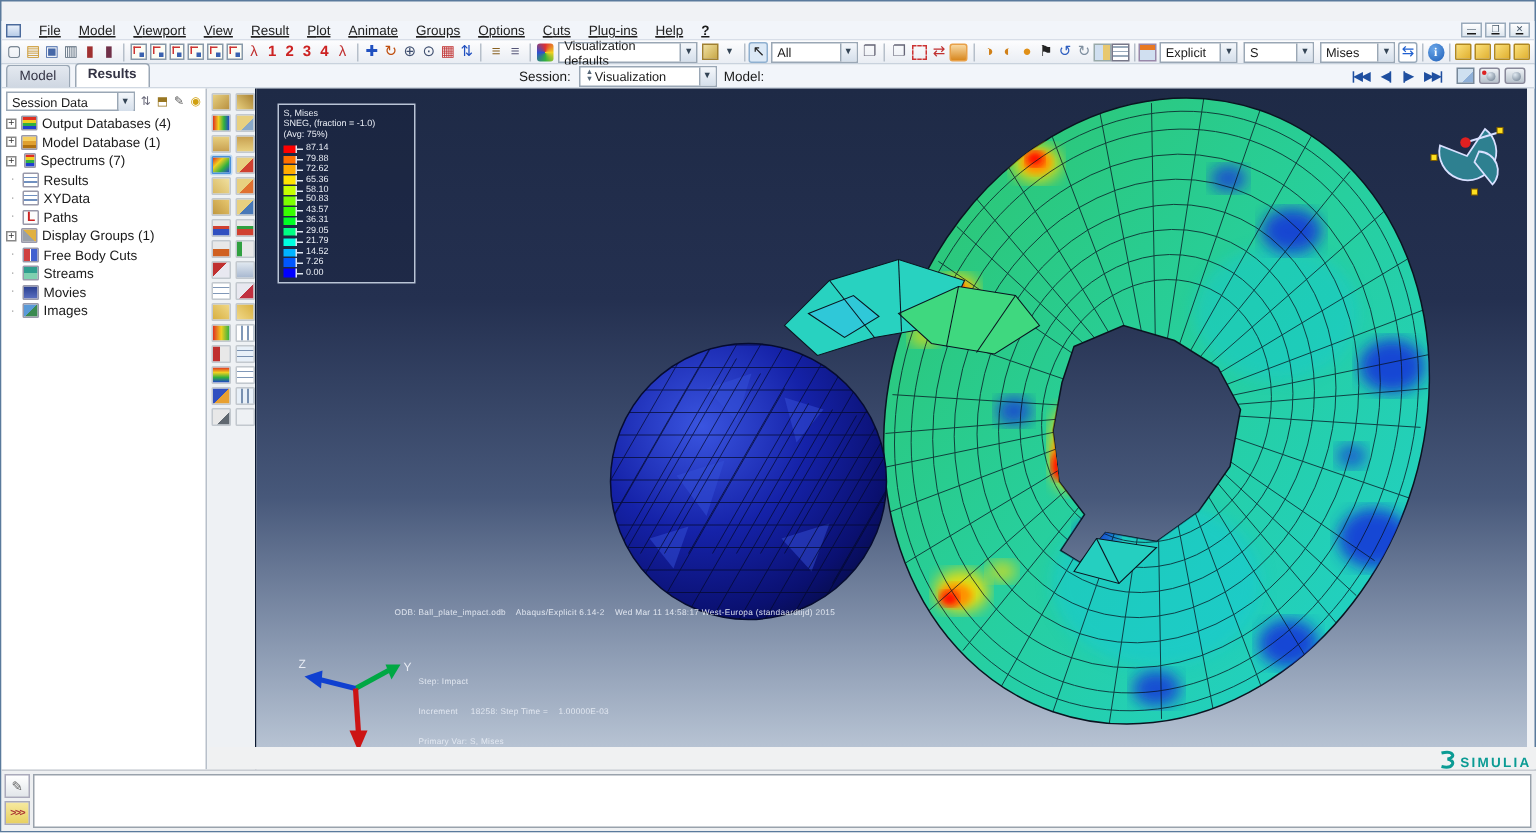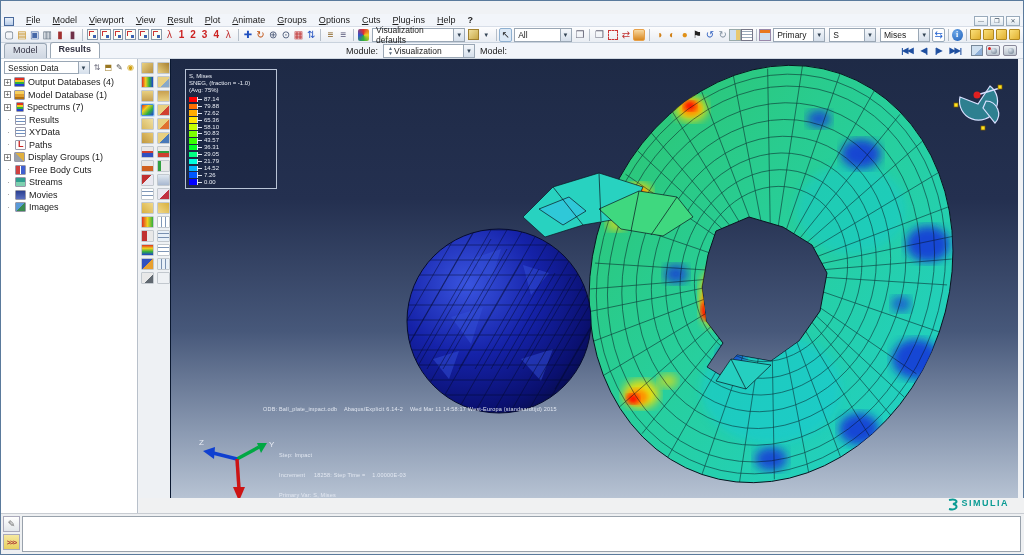--- a/index.html
+++ b/index.html
@@ -14,21 +14,21 @@
   #titlebar .appicon { width:9px; height:9px; border-radius:50%; margin:0 4px 0 3px;
     background:radial-gradient(circle at 30% 30%, #7fd8c8, #0d8a7a 70%, #066); }
   #titlebar .title { font-size:9px; color:#0f2035; }
   .winbtns { position:absolute; right:2px; top:0; display:flex; }
   .winbtn { width:17px; height:10px; margin-left:1px; border:1px solid #7a94ad; border-radius:0 0 3px 3px;
     background:linear-gradient(#fdfefe,#cfdceb); font-size:7px; line-height:8px; text-align:center; color:#345; }
   .winbtn.close { width:23px; background:linear-gradient(#f2a59b,#d9534f 60%,#b33630); color:#fff; }
 
   
   #menubar { position:absolute; left:0; top:13px; width:100%; height:13px; background:#f2f5fa;
-    display:flex; align-items:flex-end; border-bottom:1px solid #d8dee8; }
+    display:flex; align-items:center; border-bottom:1px solid #d8dee8;text-decoration:underline; }
   .vp-icon { width:10px; height:9px; margin:0 6px 0 3px; border:1px solid #4a6a9c;
     background:linear-gradient(#e8f0fa,#b8cce8); }
   .menu-item { display:inline-block; padding:1px 6px; font-size:9px; color:#222; }
   .menu-item::first-letter { text-decoration:underline; }
   .menu-help-cursor { padding:1px 6px; font-size:9px; font-weight:bold; }
   .childbtns { margin-left:auto; display:flex; margin-right:3px; }
   .childbtn { width:14px; height:10px; margin-left:2px; border:1px solid #9ab; background:linear-gradient(#fff,#dde6ef);
     font-size:6px; line-height:9px; text-align:center; color:#456; }
 
   
@@ -113,21 +113,21 @@
   
   .vp-text { position:absolute; color:#e6ebf4; font-size:5.5px; line-height:6.6px; white-space:pre; letter-spacing:.2px; opacity:.95; }
   #odb-line { left:92px; top:347px; }
   #state-block { left:108px; top:380px; }
 
   #compass { position:absolute; right:12px; top:18px; }
   #triad { position:absolute; left:28px; top:372px; }
 
   
   #below-strip { position:absolute; left:138px; top:497px; width:886px; height:15px; background:#f0f1f2; }
-  #brand { position:absolute; right:16px; top:0; display:flex; align-items:flex-start; height:15px; }
+  #brand { position:absolute; right:4px; top:0; display:flex; align-items:flex-end; height:15px; }
   #brand .logotxt { color:#0b9b94; font-weight:bold; font-size:9px; letter-spacing:1.5px; margin-left:2px; }
 
   #msgarea { position:absolute; left:0; top:512px; width:1024px; height:41px; background:#eef0f2; border-top:1px solid #c8ccd2; }
   .msgbtn { position:absolute; left:2px; width:17px; height:16px; border:1px solid #aab; background:linear-gradient(#fff,#e2e6ea);
     font-size:9px; text-align:center; line-height:15px; color:#555; }
   #btn-msg { top:2px; }
   #btn-cli { top:20px; background:linear-gradient(#f6e9a0,#e8d060); color:#a33; font-weight:bold; font-size:7px; letter-spacing:-1px; }
   #msgbox { position:absolute; left:21px; top:2px; width:999px; height:36px; background:#fff; border:1px solid #99a2ac; }
 </style>
 </head>
@@ -213,21 +213,21 @@
     <span class="tbtn" style="color: rgb(208, 128, 24);">◐</span>
     <span class="tbtn" style="color: rgb(224, 144, 24);">●</span>
     <span class="tbtn" style="color: rgb(34, 34, 34);">⚑</span>
     <span class="tbtn" style="color: rgb(48, 96, 192);">↺</span>
     <span class="tbtn" style="color: rgb(128, 144, 160);">↻</span>
     <span class="pcicon"></span>
     <span class="tblicon"></span>
     <span class="sep"></span>
     <span class="foicon"></span>
     <div class="combo" style="width:58px">
-      <span>Primary</span>
+      <span>Explicit</span>
       <span class="arrow">▼</span>
     </div>
     <div class="combo" style="width:52px">
       <span>S</span>
       <span class="arrow">▼</span>
     </div>
     <div class="combo" style="width:56px">
       <span>Mises</span>
       <span class="arrow">▼</span>
     </div>
@@ -237,21 +237,21 @@
     <span class="sep"></span>
     <span class="ycube"></span>
     <span class="ycube"></span>
     <span class="ycube"></span>
     <span class="ycube"></span>
   </div>
 
   <div id="contextbar">
     <span class="tab">Model</span>
     <span class="tab active">Results</span>
-    <span class="ctx-label" style="margin-left:246px">Module:</span>
+    <span class="ctx-label" style="margin-left:246px">Session:</span>
     <div class="combo" style="width:92px">
       <span class="spin">▲<br>▼</span>
       <span>Visualization</span>
       <span class="arrow">▼</span>
     </div>
     <span class="ctx-label">Model:</span>
     <span class="frames">
       <span class="fbtn">|◀◀</span>
       <span class="fbtn">◀|</span>
       <span class="fbtn">|▶</span>

